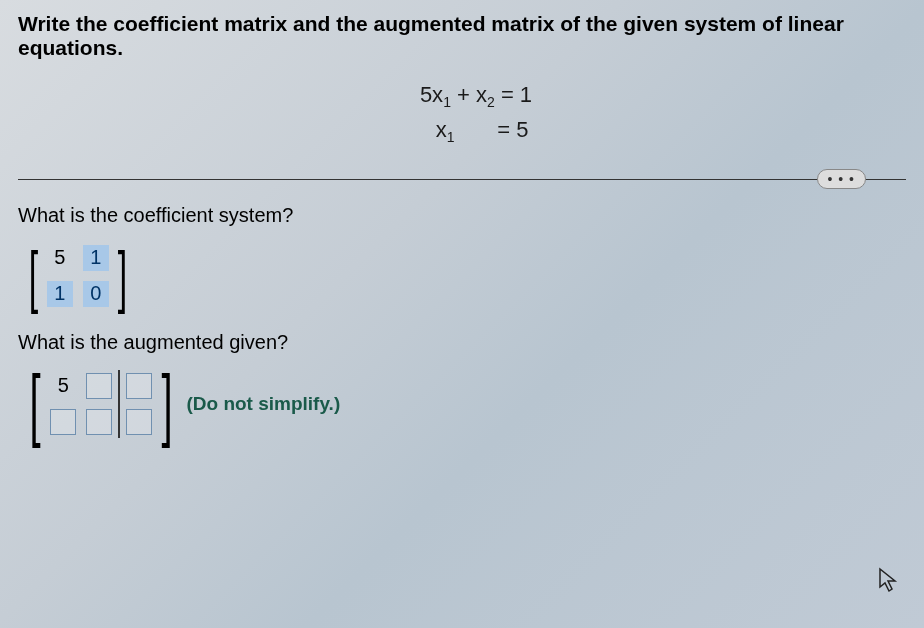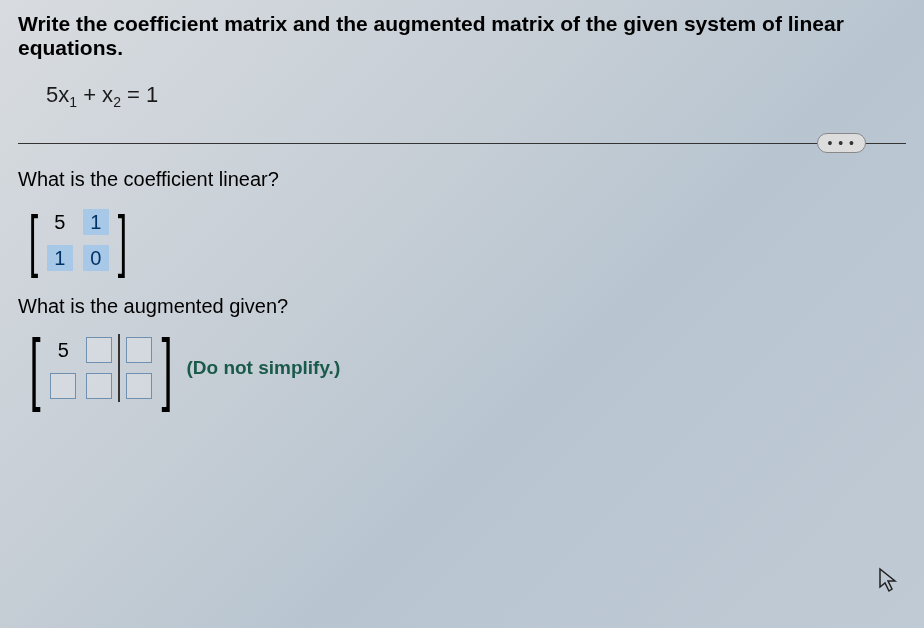--- a/index.html
+++ b/index.html
@@ -24,20 +24,21 @@
       color: #000;
     }
     .equations {
       margin-left: 28px;
       font-size: 22px;
       line-height: 1.5;
       margin-bottom: 30px;
     }
     .eq-line {
       white-space: pre;
+      text-align: center;
     }
     .sub {
       font-size: 14px;
       vertical-align: sub;
     }
     .divider-wrap {
       position: relative;
       margin: 8px 0 24px 0;
     }
     .divider {
@@ -135,28 +136,29 @@
   </style>
 </head>
 <body>
 
 
 
 <div class="question-title">Write the coefficient matrix and the augmented matrix of the given system of linear equations.</div>
 
 <div class="equations">
   <div class="eq-line"><span>5x</span><span class="sub">1</span><span> + x</span><span class="sub">2</span><span> = 1</span></div>
+  <div class="eq-line"><span>  x</span><span class="sub">1</span><span>       = 5</span></div>
 </div>
 
 <div class="divider-wrap">
   <hr class="divider">
   <div class="ellipsis-badge">• • •</div>
 </div>
 
-<div class="sub-question">What is the coefficient linear?</div>
+<div class="sub-question">What is the coefficient system?</div>
 
 <div class="matrix">
   <span class="bracket">[</span>
   <div class="matrix-content">
     <div class="matrix-row">
       <div class="matrix-cell plain">5</div>
       <div class="matrix-cell filled">1</div>
     </div>
     <div class="matrix-row">
       <div class="matrix-cell filled">1</div>

